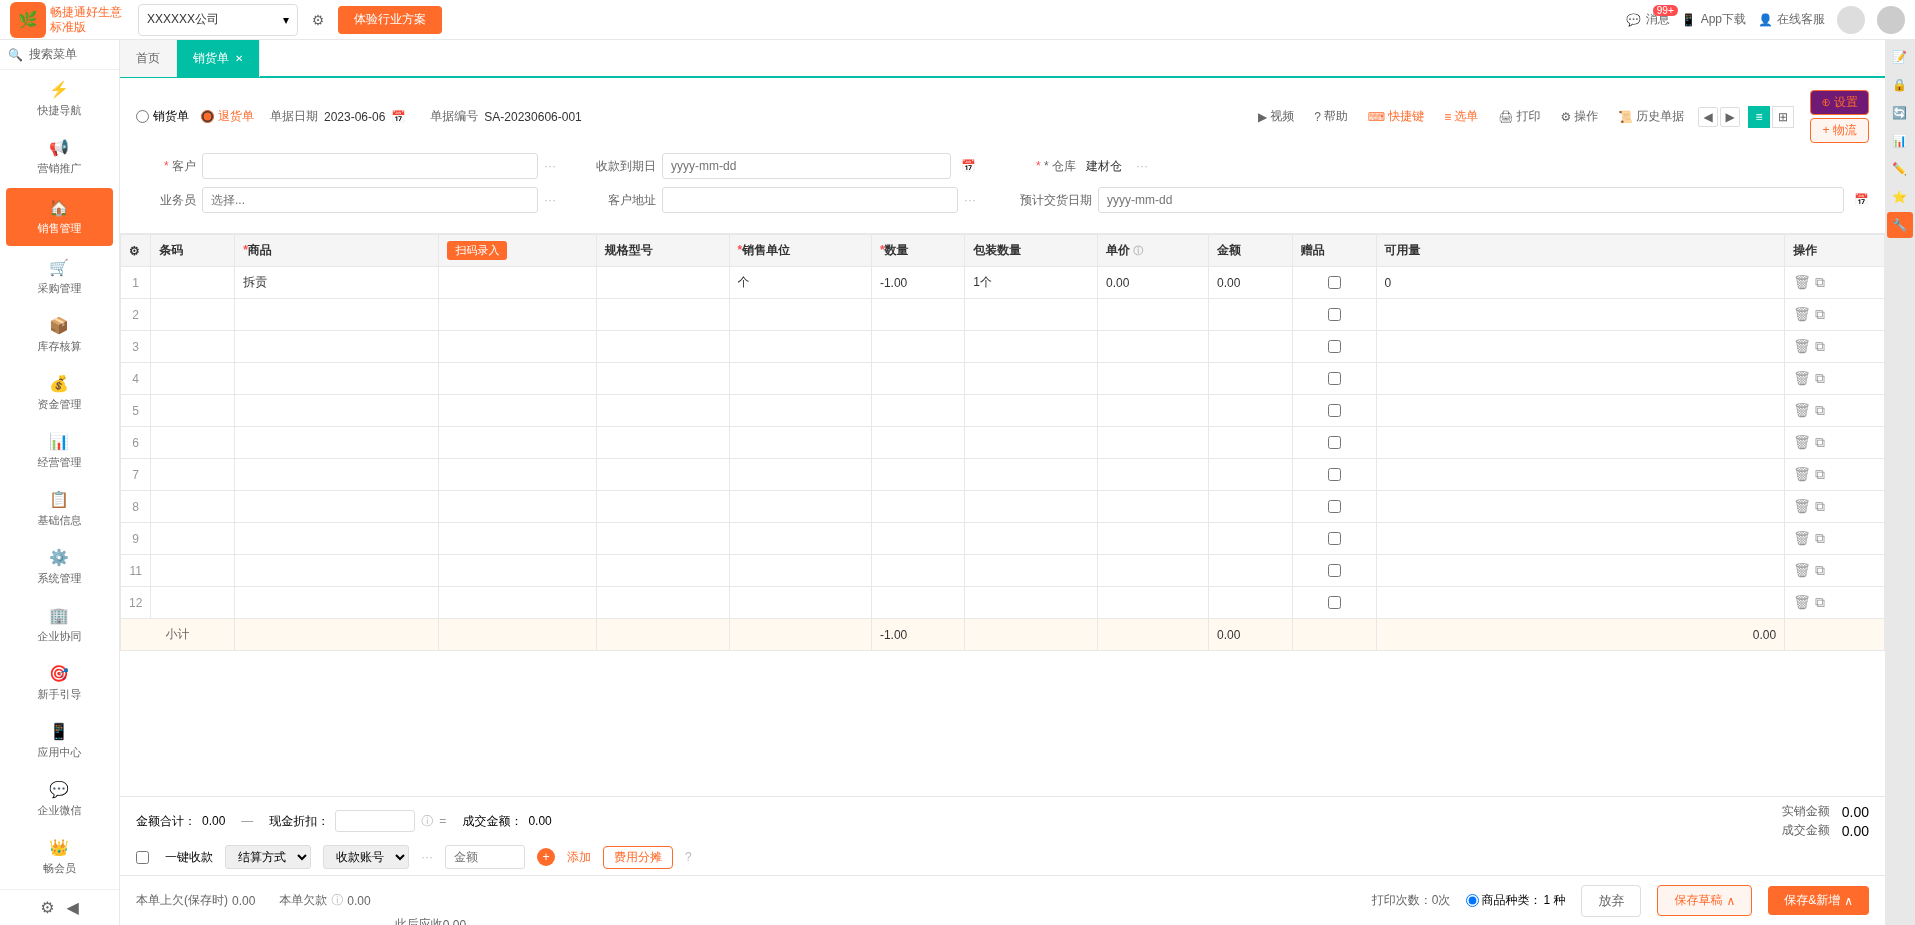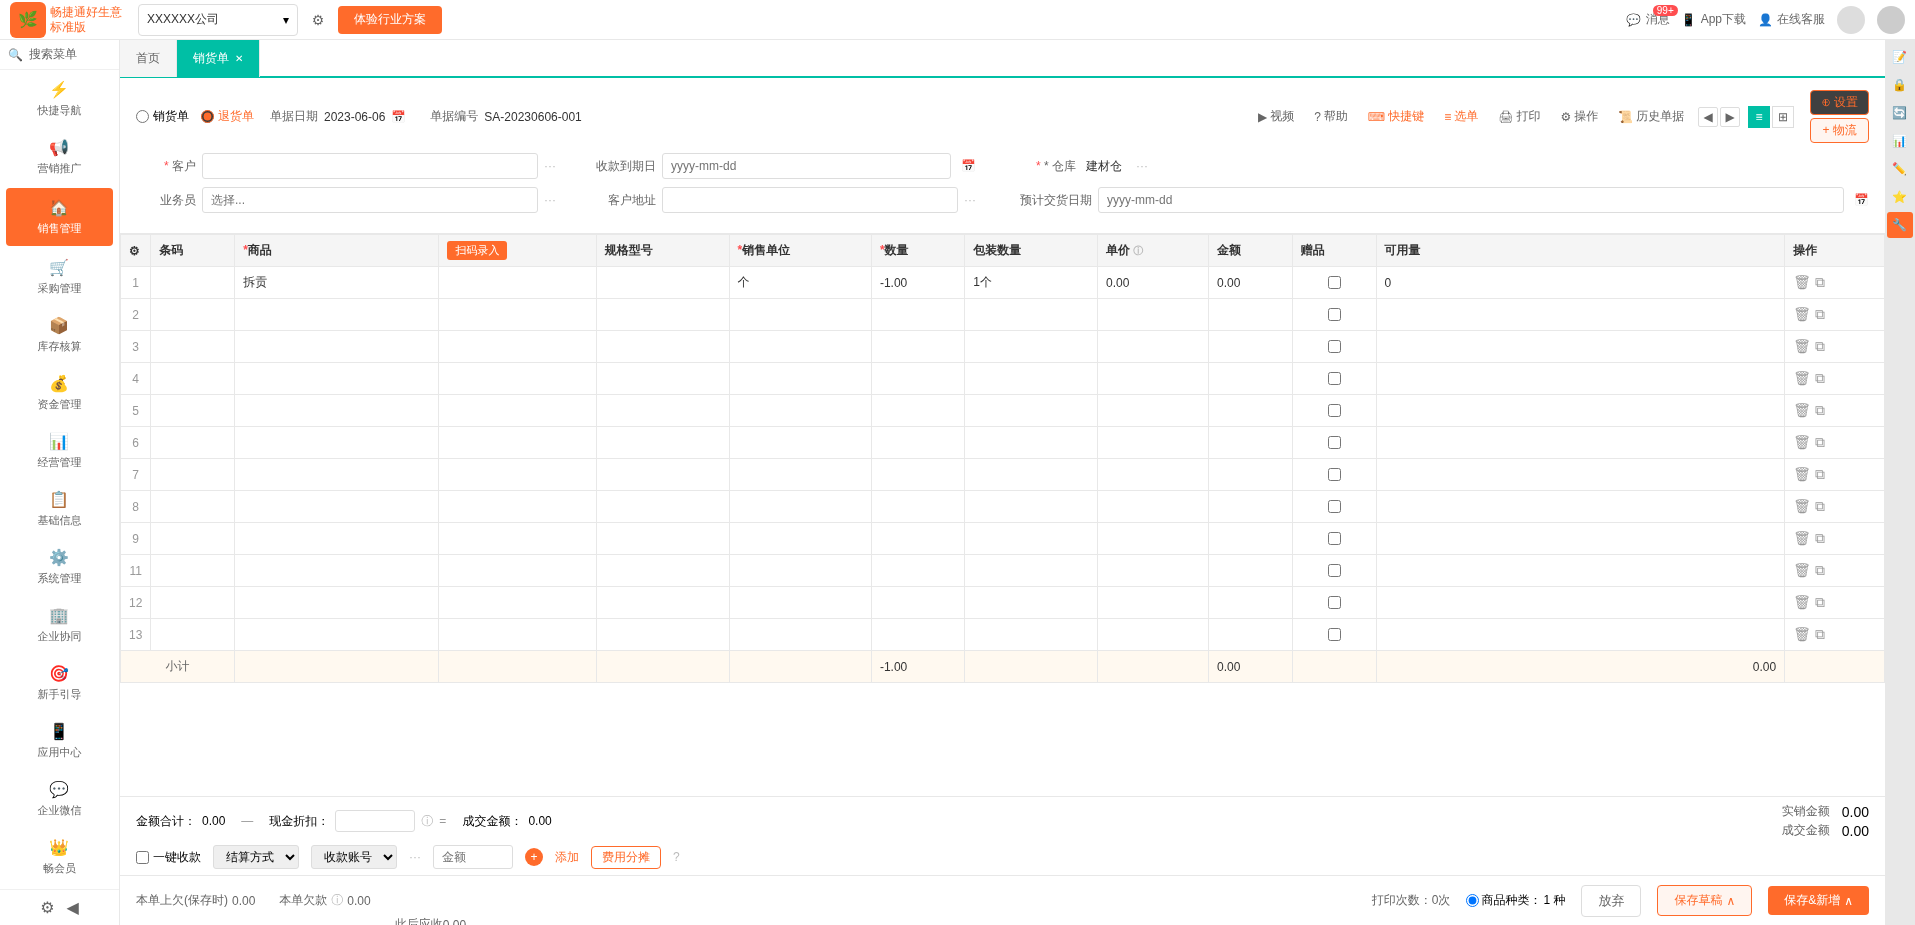--- a/index.html
+++ b/index.html
@@ -43,21 +43,21 @@
     .form-toolbar { display: flex; align-items: center; justify-content: space-between; margin-bottom: 10px; }
     .form-toolbar-left { display: flex; align-items: center; gap: 16px; }
     .radio-group { display: flex; gap: 12px; align-items: center; }
     .radio-item { display: flex; align-items: center; gap: 4px; cursor: pointer; }
     .radio-item input { accent-color: #ff6b2b; }
     .form-meta { display: flex; align-items: center; gap: 24px; font-size: 12px; color: #666; }
     .form-meta-item { display: flex; align-items: center; gap: 6px; }
     .form-toolbar-right { display: flex; align-items: center; gap: 8px; }
     .toolbar-btn { display: flex; align-items: center; gap: 3px; color: #666; cursor: pointer; font-size: 12px; padding: 2px 6px; }
     .toolbar-btn.orange { color: #ff6b2b; }
-    .settings-btn { background: #404040; border: 1px solid #ff6b2b; color: #ff6b2b; border-radius: 4px; padding: 3px 10px; cursor: pointer; font-size: 12px; }
+    .settings-btn { background: #701a75; border: 1px solid #ff6b2b; color: #ff6b2b; border-radius: 4px; padding: 3px 10px; cursor: pointer; font-size: 12px; }
     .flow-btn { background: #fff5f0; border: 1px solid #ff6b2b; color: #ff6b2b; border-radius: 4px; padding: 3px 10px; cursor: pointer; font-size: 12px; }
 
     
     .form-row { display: flex; align-items: center; gap: 0; margin-bottom: 8px; }
     .form-field { display: flex; align-items: center; flex: 1; gap: 6px; }
     .field-label { color: #666; white-space: nowrap; min-width: 60px; text-align: right; }
     .field-label.required::before { content: '* '; color: #ff4d4f; }
     .field-input { flex: 1; border: 1px solid #ddd; border-radius: 3px; padding: 3px 8px; height: 26px; color: #333; background: #fff; }
     .field-input.placeholder { color: #bbb; }
     .field-dots { color: #bbb; cursor: pointer; }
@@ -75,21 +75,21 @@
     .table-action { display: flex; gap: 4px; }
     .action-icon { color: #999; cursor: pointer; font-size: 14px; }
     .checkbox-cell { display: flex; justify-content: center; }
 
     
     .bottom-area { background: #fff; border-top: 1px solid #e8e8e8; padding: 6px 16px; }
     .summary-row { display: flex; align-items: center; gap: 16px; margin-bottom: 6px; }
     .summary-item { display: flex; align-items: center; gap: 6px; font-size: 12px; }
     .dash { color: #999; }
     .payment-row { display: flex; align-items: center; gap: 12px; }
-    .checkbox-label { display: flex; align-items: center; gap: 4px; cursor: pointer; }
+    .checkbox-label { display: flex; align-items: center; gap: 16px; cursor: pointer; }
     .payment-input { border: 1px solid #ddd; border-radius: 3px; padding: 2px 8px; height: 24px; min-width: 80px; }
     .add-btn { background: #ff6b2b; color: white; border: none; border-radius: 50%; width: 18px; height: 18px; cursor: pointer; font-size: 12px; display: flex; align-items: center; justify-content: center; }
     .expense-btn { border: 1px solid #ff6b2b; color: #ff6b2b; background: #fff; border-radius: 4px; padding: 2px 10px; cursor: pointer; font-size: 12px; }
 
     
     .footer { display: flex; align-items: center; background: #fff; border-top: 1px solid #e8e8e8; padding: 6px 16px; height: 50px; }
     .footer-info { display: flex; gap: 24px; font-size: 12px; color: #666; flex: 1; }
     .footer-right { display: flex; align-items: center; gap: 16px; }
     .print-count { color: #666; }
     .product-type { display: flex; align-items: center; gap: 4px; }
@@ -604,44 +604,20 @@
               </div>
             </td>
             <td></td>
             <td>
               <div class="table-action">
                 <span class="action-icon">🗑</span>
                 <span class="action-icon">⧉</span>
               </div>
             </td>
           </tr>
-        <tr>
-            <td class="row-num">13</td>
-            <td></td>
-            <td></td>
-            <td></td>
-            <td></td>
-            <td></td>
-            <td></td>
-            <td></td>
-            <td></td>
-            <td></td>
-            <td>
-              <div class="checkbox-cell">
-                <input type="checkbox" style="">
-              </div>
-            </td>
-            <td></td>
-            <td>
-              <div class="table-action">
-                <span class="action-icon">🗑</span>
-                <span class="action-icon">⧉</span>
-              </div>
-            </td>
-          </tr>
 
         <tr class="subtotal-row">
           <td colspan="2" style="text-align:center;color:#666;">小计</td>
           <td></td>
             <td></td>
             <td></td>
           <td></td>
           <td class="negative">-1.00</td>
           <td></td>
           <td></td>

